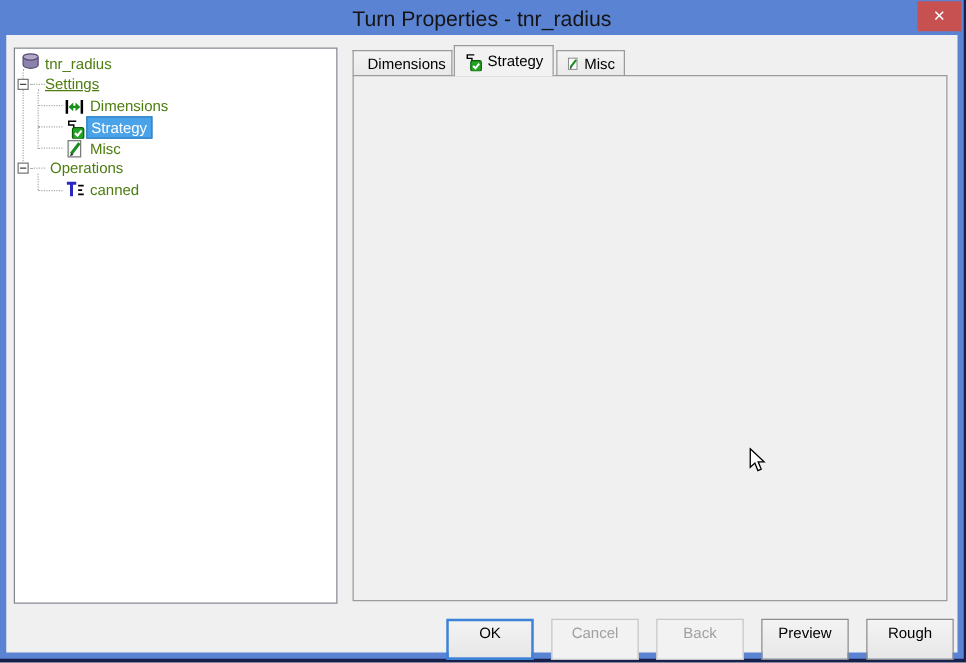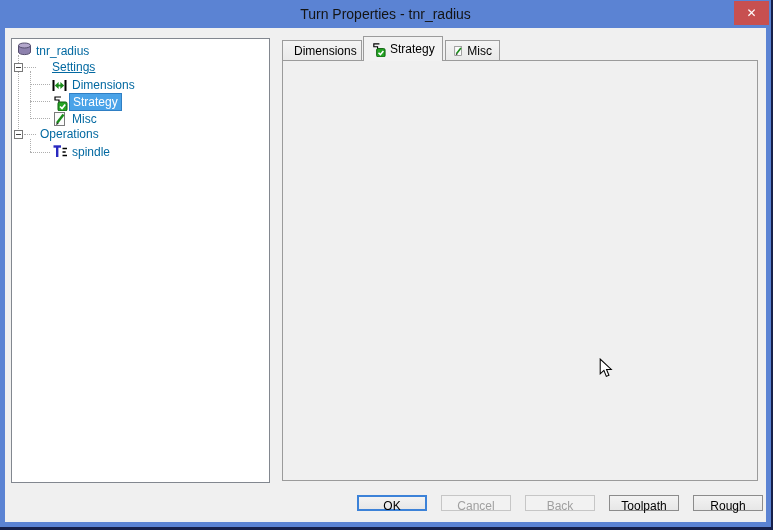--- a/index.html
+++ b/index.html
@@ -1,30 +1,30 @@
 <!DOCTYPE html>
 <html><head>
 <meta charset="utf-8">
 <style>
   * { margin:0; padding:0; box-sizing:border-box; }
   html,body { width:773px; height:530px; }
   body { background:#16204a; font-family:"Liberation Sans", sans-serif; position:relative; overflow:hidden; }
 
   #window { position:absolute; left:0; top:0; width:771px; height:527px; background:#5b83d3; }
   #titlebar { position:absolute; left:0; top:0; right:0; height:28px; }
-  #title-text { position:absolute; left:0; right:0; top:6px; text-align:center; font-size:14px; color:#141414; }
+  #title-text { position:absolute; left:0; right:0; top:6px; text-align:center; font-size:17px; color:#141414; }
   #close-btn { position:absolute; top:1px; right:2px; width:35px; height:24px; background:#c75050; color:#fff;
                font-size:12px; text-align:center; line-height:24px; cursor:pointer; }
 
   #client { position:absolute; left:5px; top:28px; width:761px; height:494px; background:#f0f0f0; }
 
   
   #tree { position:absolute; left:6px; top:10px; width:259px; height:445px; background:#fff;
           border:1px solid #82878f; font-size:12px; }
-  .titem { position:absolute; white-space:nowrap; color:#0369a1; line-height:14px; cursor:default; }
+  .titem { position:absolute; white-space:nowrap; color:#4d7c0f; line-height:14px; cursor:default; }
   .titem.sel { background:#4aa3e8; color:#fff; padding:1px 3px; border:1px solid #2f7fc4; }
   .expander { position:absolute; width:9px; height:9px; background:#fff; border:1px solid #787878; }
   .expander::after { content:""; position:absolute; left:1px; top:3px; width:5px; height:1px; background:#444; }
   .dotv { position:absolute; width:0; border-left:1px dotted #aeaeae; }
   .doth { position:absolute; height:0; border-top:1px dotted #aeaeae; }
   .ticon { position:absolute; }
 
   
   .tab { position:absolute; background:linear-gradient(#f4f4f4,#e9e9e9); border:1px solid #9b9b9b;
          border-bottom:none; font-size:12px; color:#000; display:flex; align-items:center; gap:4px;
@@ -45,21 +45,21 @@
   .radio.dis { border-color:#b7b7b7; }
   .radio.dis.on::after { background:#8f8f8f; }
   .combo { position:absolute; width:136px; height:22px; background:#efefef; border:1px solid #bfbfbf;
            color:#8e8e8e; font-size:12px; line-height:20px; padding-left:6px; }
   .combo .chev { position:absolute; right:8px; top:6px; width:7px; height:7px;
                  border-right:1px solid #9a9a9a; border-bottom:1px solid #9a9a9a; transform:rotate(45deg); }
   #opbox { position:absolute; left:287px; top:172px; width:450px; height:211px; border:1px solid #d5d5d5; }
   #opbox-label { position:absolute; left:297px; top:166px; background:#f0f0f0; padding:0 4px; font-size:12px; }
 
   
-  .btn { position:absolute; top:467px; width:70px; height:16px; background:linear-gradient(#f3f3f3,#e7e7e7);
+  .btn { position:absolute; top:467px; width:70px; height:33px; background:linear-gradient(#f3f3f3,#e7e7e7);
          border:1px solid #8c8c8c; font-size:12px; color:#000; text-align:center; line-height:21px; cursor:pointer; }
   .btn.default { border:2px solid #3c82d8; line-height:19px; }
   .btn.dis { background:#f2f2f2; border:1px solid #c6c6c6; color:#a0a0a0; cursor:default; }
 </style>
 </head>
 <body>
 
 <div id="window">
   <div id="titlebar">
     <div id="title-text">Turn Properties - tnr_radius</div>
@@ -81,21 +81,21 @@
       <div class="dotv" style="left:18px; top:100px; height:13px;"></div>
       <div class="doth" style="left:18px; top:113px; width:20px;"></div>
 
       <svg class="ticon" style="left:5px; top:3px;" width="15" height="14" viewBox="0 0 15 14">
         <path d="M1.5 3.5 V10 a6 2.6 0 0 0 12 0 V3.5" fill="#8d81ad" stroke="#554e6e"></path>
         <ellipse cx="7.5" cy="3.5" rx="6" ry="2.5" fill="#b3a7cc" stroke="#554e6e"></ellipse>
       </svg>
       <span class="titem" style="left:24px; top:5px;">tnr_radius</span>
 
       <span class="expander" style="left:2px; top:24px;"></span>
-      <span class="titem" style="left:40px; top:21px;text-decoration:underline;">Settings</span>
+      <span class="titem" style="left:24px; top:21px;text-decoration:underline;">Settings</span>
 
       <svg class="ticon" style="left:40px; top:40px;" width="15" height="13" viewBox="0 0 15 13">
         <rect x="0.5" y="1" width="2" height="11" fill="#000"></rect>
         <rect x="12.5" y="1" width="2" height="11" fill="#000"></rect>
         <rect x="5" y="5.6" width="5" height="1.8" fill="#1a8c1a"></rect>
         <polygon points="2.8,6.5 6.6,3 6.6,10" fill="#1a8c1a"></polygon>
         <polygon points="12.2,6.5 8.4,3 8.4,10" fill="#1a8c1a"></polygon>
       </svg>
       <span class="titem" style="left:60px; top:39px;">Dimensions</span>
 
@@ -114,21 +114,21 @@
       <span class="titem" style="left:60px; top:73px;">Misc</span>
 
       <span class="expander" style="left:2px; top:91px;"></span>
       <span class="titem" style="left:28px; top:88px;">Operations</span>
 
       <svg class="ticon" style="left:40px; top:105px;" width="16" height="15" viewBox="0 0 16 15">
         <path d="M1.5 2.5 H9" stroke="#2929c0" stroke-width="2.4"></path>
         <path d="M5.2 2.5 V13" stroke="#2929c0" stroke-width="2.4"></path>
         <path d="M10.5 4.5 h4.5 M10.5 8 h3.2 M10.5 11.5 h4.5" stroke="#000" stroke-width="1.4"></path>
       </svg>
-      <span class="titem" style="left:60px; top:106px;">spindle</span>
+      <span class="titem" style="left:60px; top:106px;">canned</span>
     </div>
 
     <div class="tab" style="left:277px; top:12px; width:80px; height:21px;">
       <svg width="14" height="12" viewBox="0 0 15 13">
         <rect x="0.5" y="1" width="2" height="11" fill="#000"></rect>
           <rect x="12.5" y="1" width="2" height="11" fill="#000"></rect>
         <rect x="5" y="5.6" width="5" height="1.8" fill="#1a8c1a"></rect>
         <polygon points="2.8,6.5 6.6,3 6.6,10" fill="#1a8c1a"></polygon>
           <polygon points="12.2,6.5 8.4,3 8.4,10" fill="#1a8c1a"></polygon>
       </svg>
@@ -249,16 +249,16 @@
     <span class="radio" style="left:318px; top:362px;"></span>
     <span class="lbl" style="left:336px; top:363px;">No-Drag</span>
 
     <svg style="position:absolute; left:594px; top:330px; z-index:9;" width="14" height="20" viewBox="0 0 13 19">
       <path d="M1 1 L1 15 L4.5 11.8 L6.8 17.5 L9.3 16.4 L7 10.9 L11.5 10.9 Z" fill="#fff" stroke="#000"></path>
     </svg>
 
     <div class="btn default" style="left:352px;">OK</div>
     <div class="btn dis" style="left:436px;">Cancel</div>
     <div class="btn dis" style="left:520px;">Back</div>
-    <div class="btn" style="left:604px;">Toolpath</div>
+    <div class="btn" style="left:604px;">Preview</div>
     <div class="btn" style="left:688px;">Rough</div>
   </div>
 </div>
 
 </body></html>

